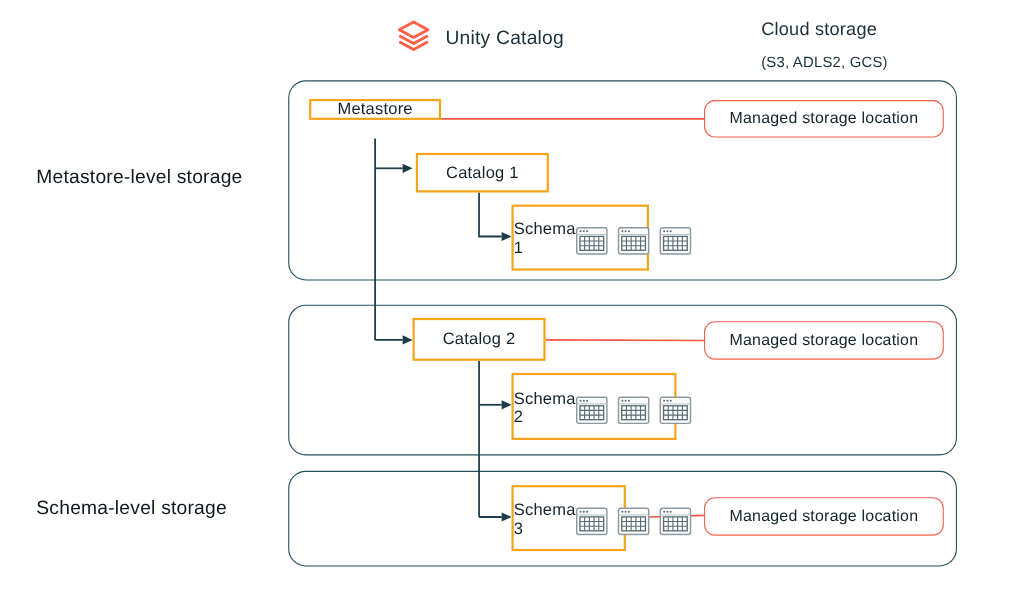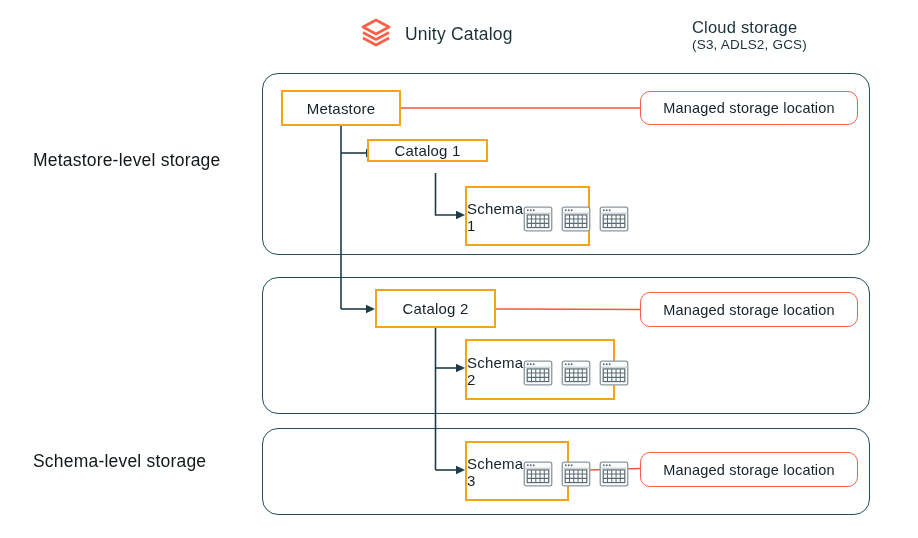--- a/index.html
+++ b/index.html
@@ -4,42 +4,42 @@
 <style>
   html,body{margin:0;padding:0;background:#ffffff;}
   body{font-family:"Liberation Sans", sans-serif;}
   .canvas{position:relative;width:918px;height:538px;background:#fff;overflow:hidden;}
 
   
   .brand{position:absolute;left:358px;top:13px;height:42px;display:flex;align-items:center;gap:11px;}
   .brand-label{font-size:17.5px;color:#1B3139;letter-spacing:.2px;}
   .cloud{position:absolute;left:692px;top:18px;color:#1B3139;}
   .cloud-title{font-size:16.5px;letter-spacing:.2px;}
-  .cloud-sub{font-size:13.5px;margin-top:0;letter-spacing:.2px;}
+  .cloud-sub{font-size:13.5px;margin-top:12px;letter-spacing:.2px;}
 
   
   .row-label{position:absolute;left:33px;font-size:17.5px;color:#10181d;letter-spacing:.2px;white-space:nowrap;}
   .row-label.r1{top:150px;}
   .row-label.r2{top:321px;}
   .row-label.r3{top:451px;}
 
   
   .container{position:absolute;border:1.6px solid #23505B;border-radius:16px;background:transparent;z-index:1;}
   .c1{left:262px;top:73px;width:606px;height:180px;}
   .c2{left:262px;top:277px;width:606px;height:135px;}
   .c3{left:262px;top:428px;width:606px;height:85px;}
 
   
   .wires{position:absolute;left:0;top:0;z-index:2;}
 
   
   .node{position:absolute;background:#fff;border:2px solid #F5A318;display:flex;align-items:center;justify-content:center;
         font-size:15px;color:#14222b;z-index:3;box-sizing:border-box;letter-spacing:.2px;}
-  .n-metastore{left:281px;top:90px;width:120px;height:36px;}
-  .n-catalog1{left:367px;top:139px;width:121px;height:23px;}
+  .n-metastore{left:281px;top:90px;width:120px;height:19px;}
+  .n-catalog1{left:378px;top:139px;width:121px;height:36px;}
   .n-catalog2{left:375px;top:289px;width:121px;height:39px;}
   .schema{flex-direction:row;justify-content:flex-start;padding-top:6px;}
   .n-schema1{left:465px;top:186px;width:125px;height:60px;}
   .n-schema2{left:465px;top:339px;width:150px;height:61px;}
   .n-schema3{left:465px;top:441px;width:104px;height:60px;}
   .schema-title{font-size:15px;color:#14222b;margin-bottom:4px;}
   .icon-row{display:flex;gap:8px;align-items:center;justify-content:center;}
 
   
   .managed{position:absolute;background:#fff;border:1.6px solid #F4604C;border-radius:10px;display:flex;align-items:center;

